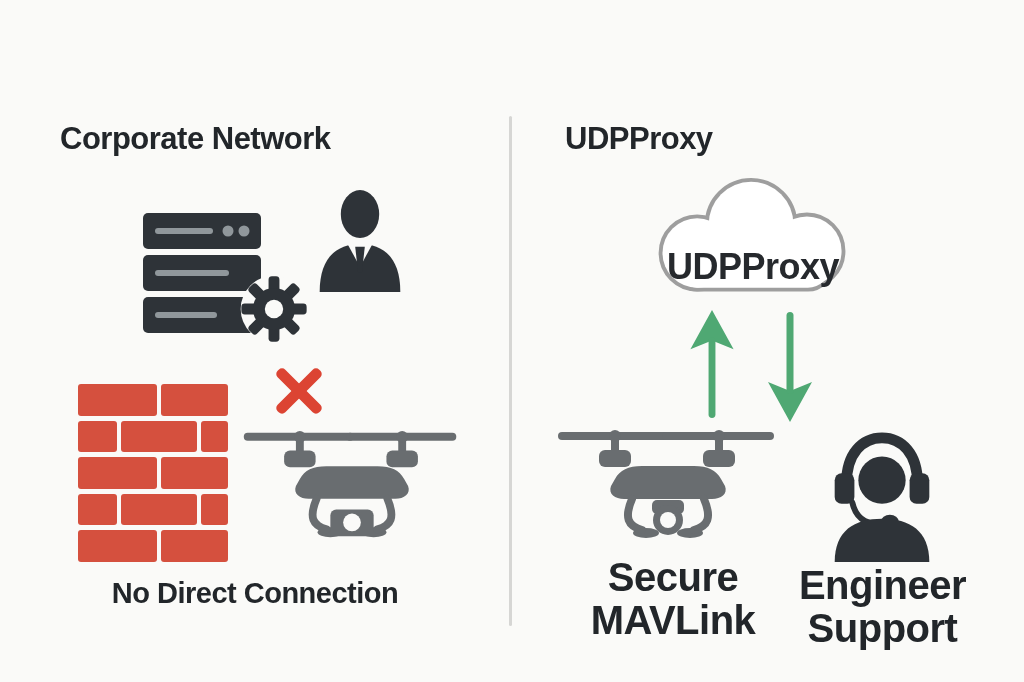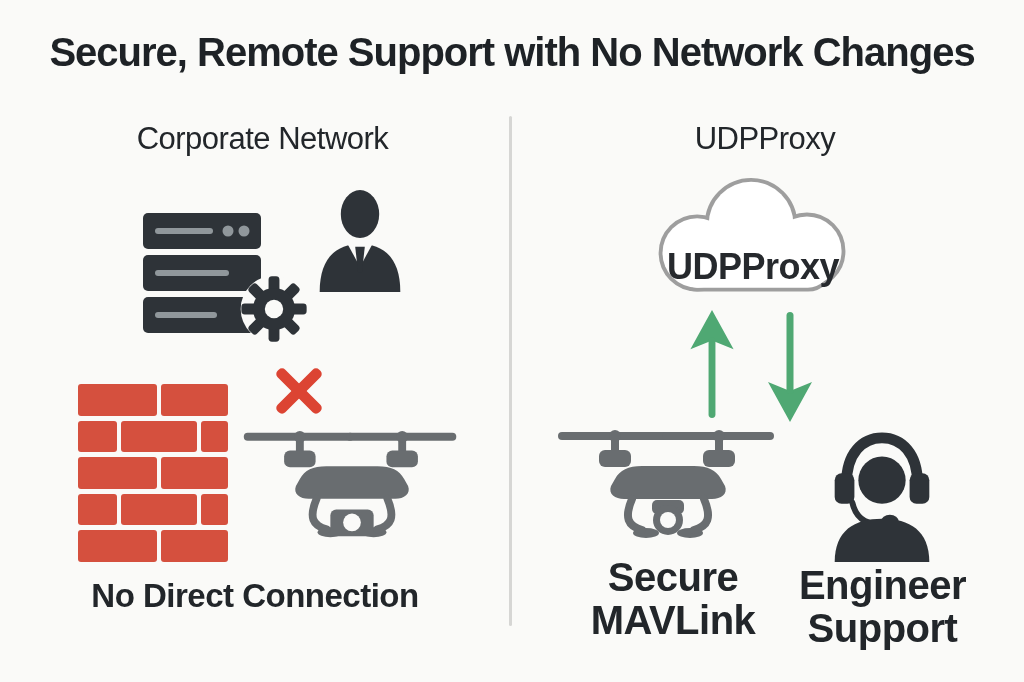--- a/index.html
+++ b/index.html
@@ -19,24 +19,24 @@
     background:var(--background);
     font-family:"Liberation Sans", sans-serif;
     color:var(--text);
   }
   .abs{position:absolute;}
   .title{
     left:0;right:0;top:30px;text-align:center;
     font-size:40px;font-weight:700;letter-spacing:-1px;color:#1E2226;
   }
   .heading{
-    text-align:center;font-size:31px;font-weight:400;letter-spacing:-0.5px;
+    font-size:31px;font-weight:700;letter-spacing:-0.5px;
   }
   .caption{
-    text-align:center;font-size:33px;font-weight:600;letter-spacing:-0.5px;
+    text-align:center;font-size:29px;font-weight:600;letter-spacing:-0.5px;
   }
   .caption2{
     text-align:center;font-size:40px;font-weight:600;letter-spacing:-0.5px;line-height:43px;
   }
   .divider{
     left:509px;top:116px;width:3px;height:510px;background:var(--divider);border-radius:2px;
   }
   svg{display:block;overflow:visible;}
   .fill-dark{fill:var(--icon-dark);}
   .fill-gray{fill:var(--drone-gray);}
@@ -53,21 +53,20 @@
   .cloud-label{
     left:0;right:0;top:70px;text-align:center;
     font-size:36px;font-weight:600;letter-spacing:-0.5px;color:#26292D;
   }
 </style>
 </head>
 <body>
 
 <div class="stage">
 
-  <div class="abs title">Secure, Remote Support with No Network Changes</div>
 
   <div class="abs divider"></div>
 
   <div class="abs heading" style="left:60px;top:121px;width:405px;">Corporate Network</div>
 
   <div class="abs" style="left:143px;top:213px;">
     <svg width="118" height="120" viewBox="0 0 118 120">
       <rect class="fill-dark" x="0" y="0" width="118" height="36" rx="5"></rect>
       <rect class="fill-dark" x="0" y="42" width="118" height="36" rx="5"></rect>
       <rect class="fill-dark" x="0" y="84" width="118" height="36" rx="5"></rect>

